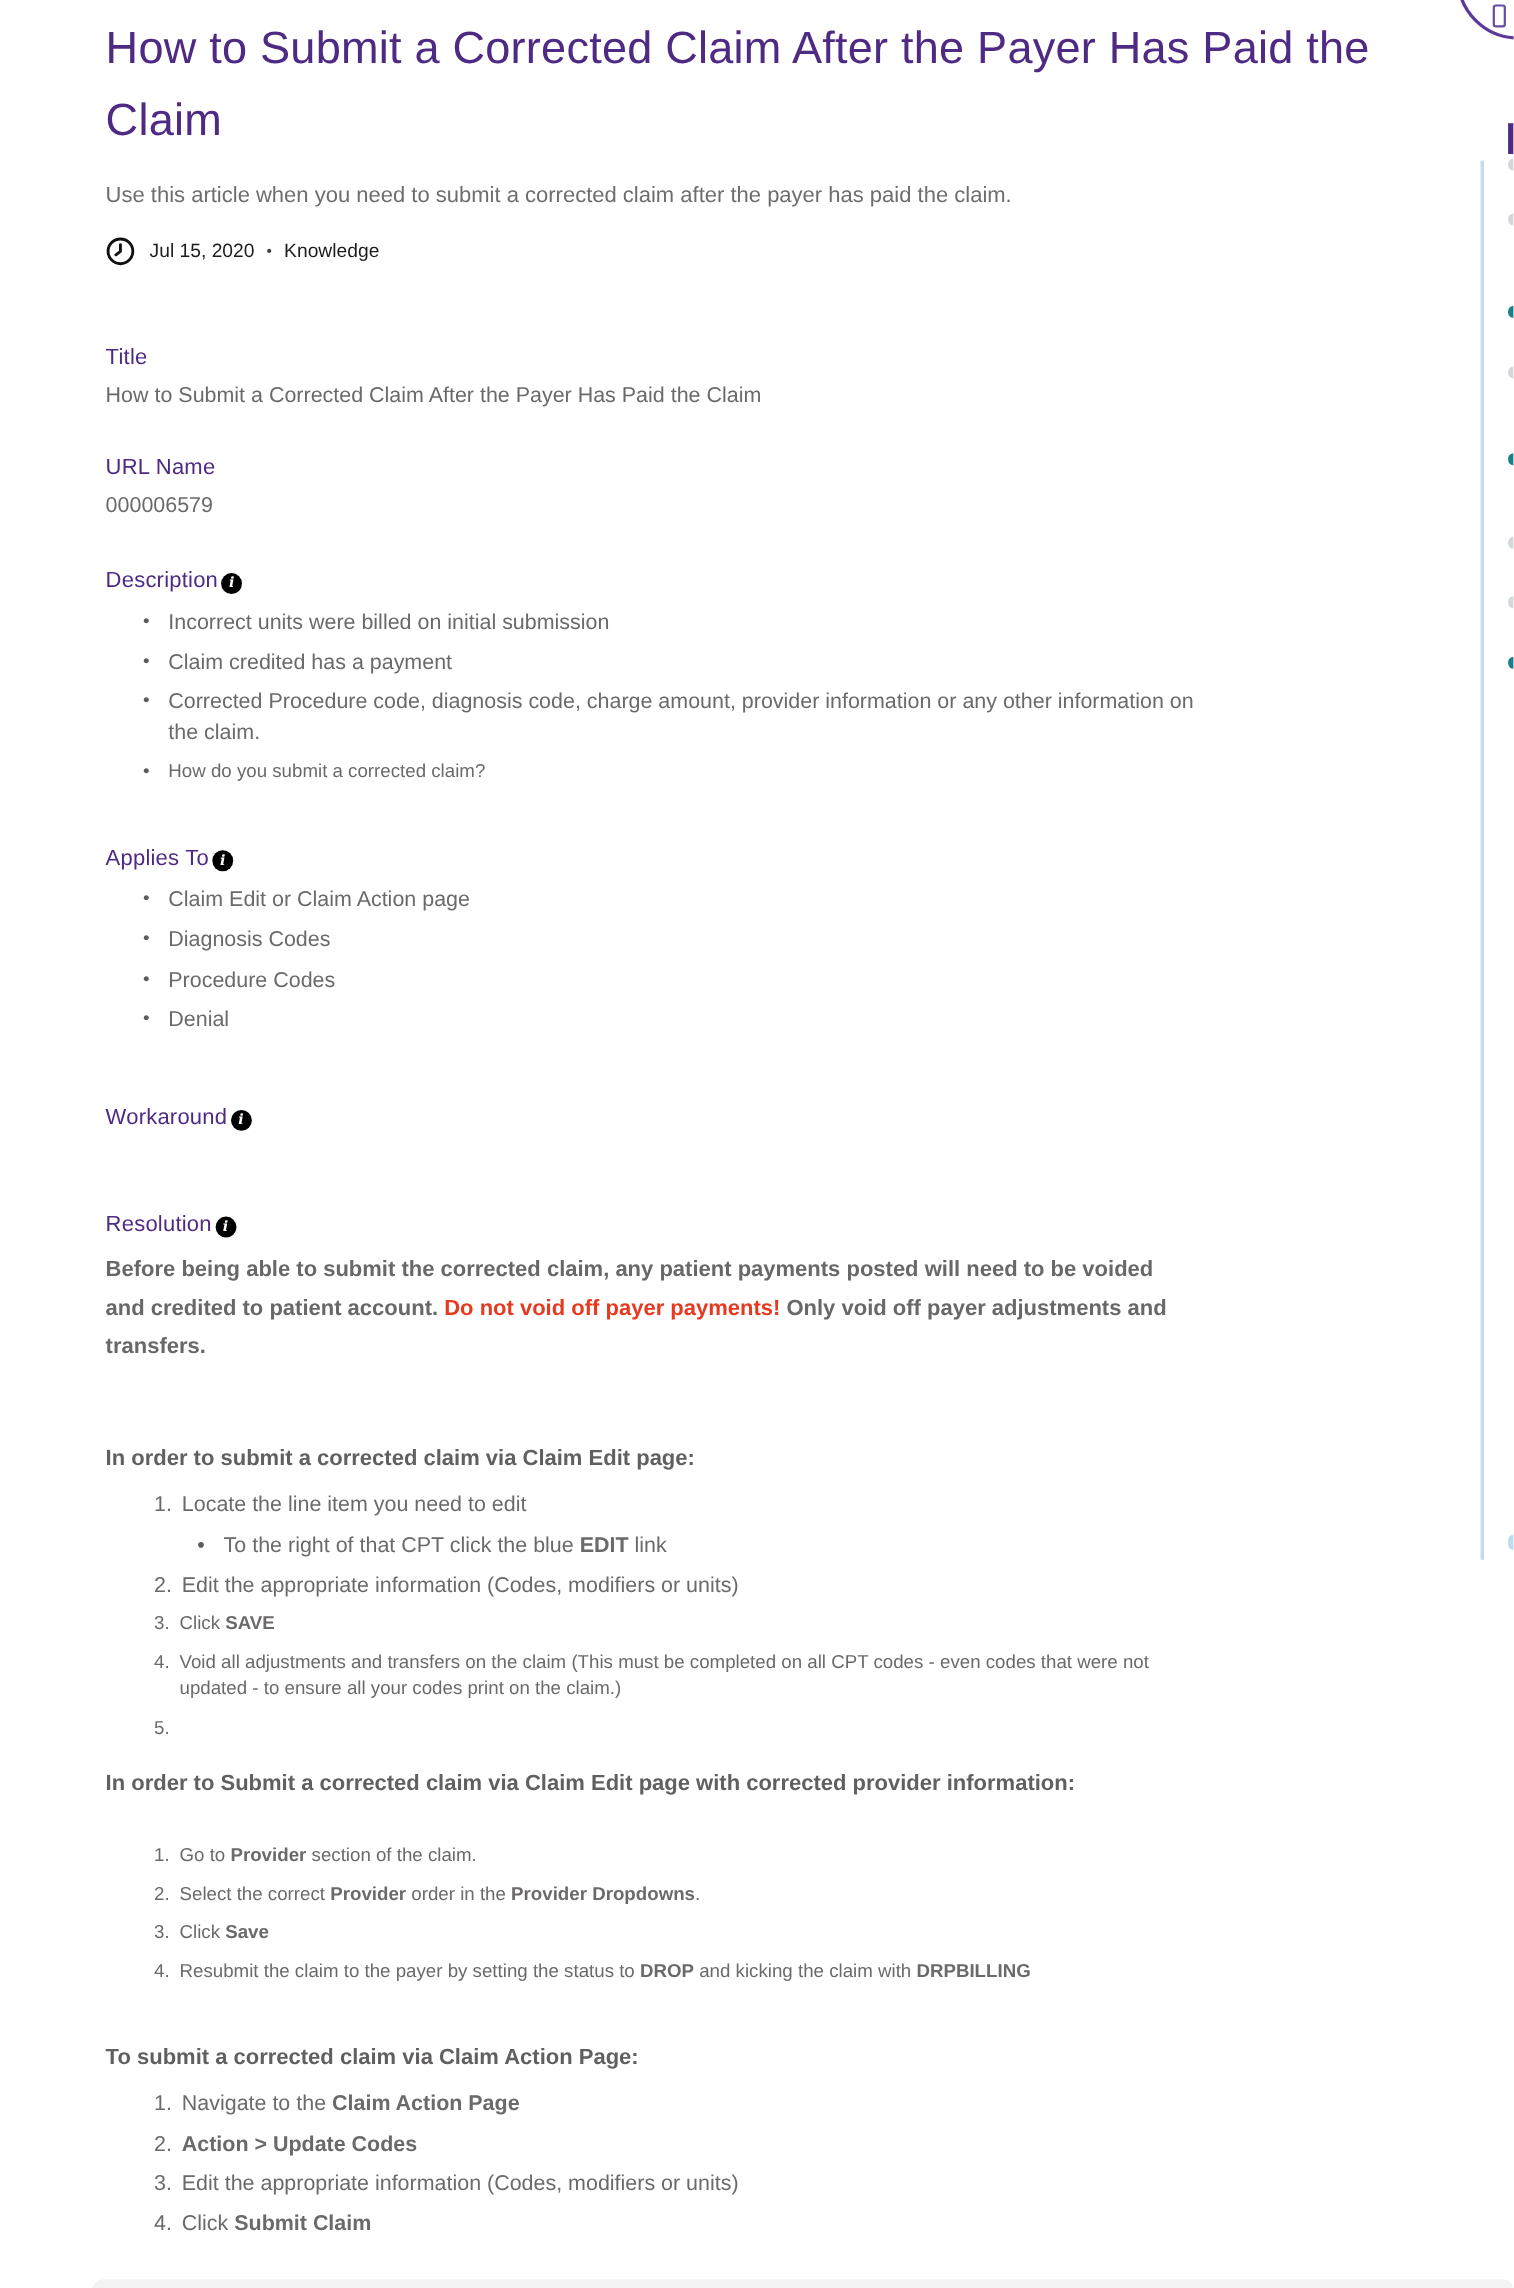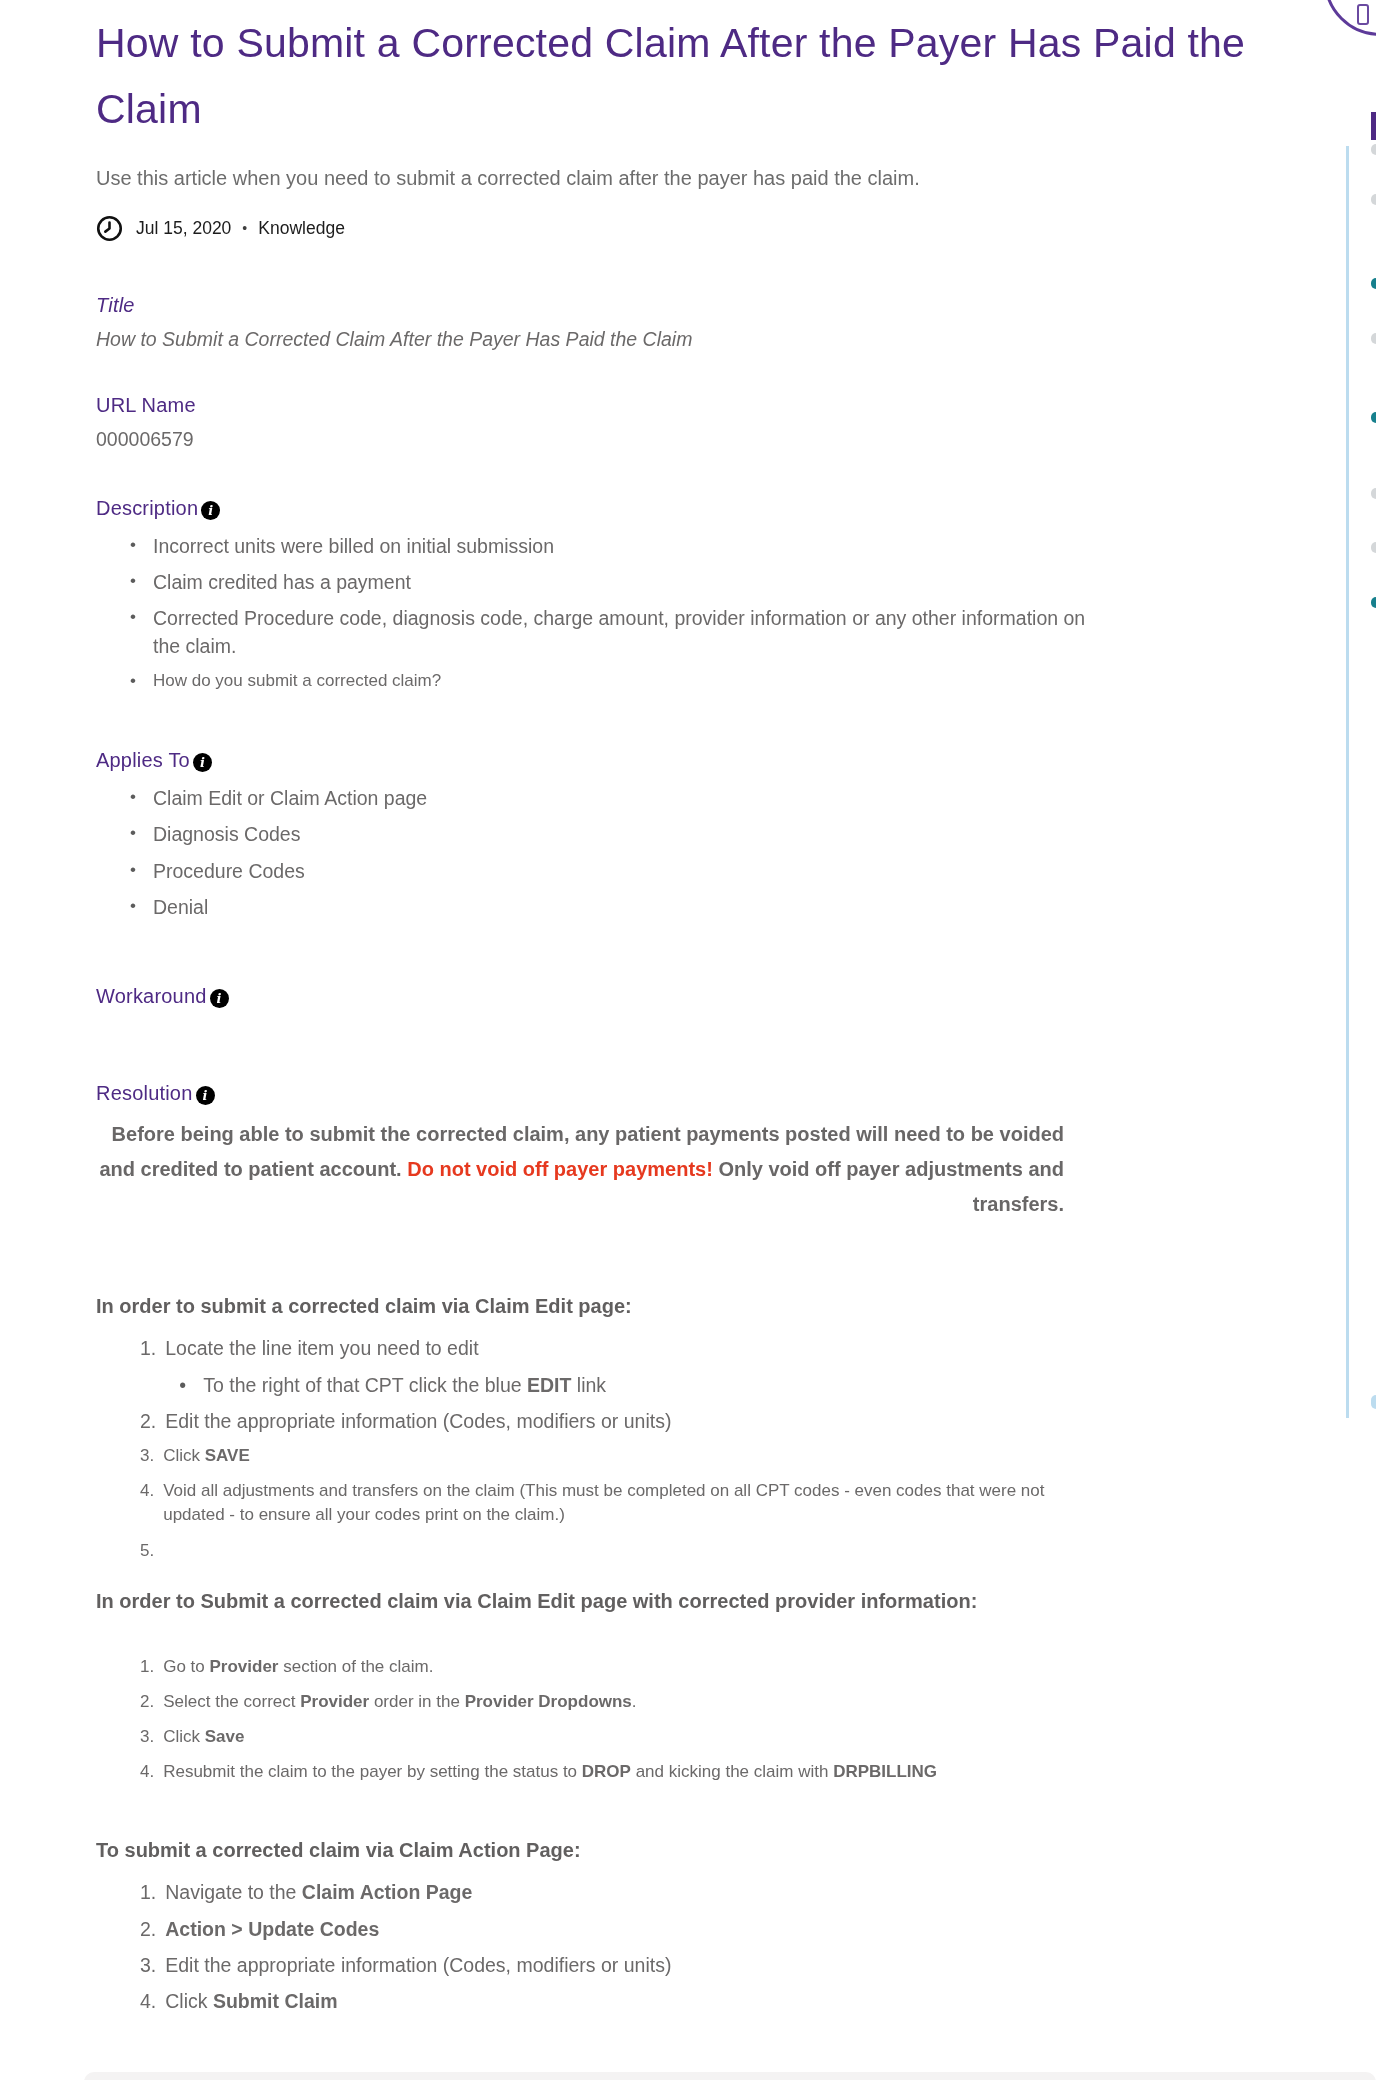--- a/index.html
+++ b/index.html
@@ -29,37 +29,37 @@
   .label-row { display:flex; align-items:flex-end; }
   .info-icon {
     display:inline-flex; align-items:center; justify-content:center;
     width:19px; height:19px; border-radius:50%;
     background:#000; color:#fff; margin-left:3px; margin-top:3px;
     font-family:"DejaVu Serif", serif; font-style:italic; font-weight:bold; font-size:13px;
     cursor:pointer; flex:0 0 auto;
   }
   .field-value { margin-top:11px; font-size:19.5px; color:#6b6969; }
 
-  #sec-title { margin-top:52px;font-style:italic; }
+  #sec-title { margin-top:72px; }
   #sec-url { margin-top:43px; }
   #sec-desc { margin-top:46px; }
   #sec-applies { margin-top:56px; }
   #sec-workaround { margin-top:64px; }
   #sec-resolution { margin-top:74px; }
 
   .bullet-list { margin-top:13px; }
   .li { display:flex; margin-bottom:9px; color:#6b6969; }
   .li.lg { font-size:19.5px; line-height:1.4; }
   .li.sm { font-size:17px;  line-height:1.42; margin-bottom:11px; }
   .bullet-list .li { margin-left:34px; }
   .bullet-list .marker { flex:0 0 auto; width:9px; margin-right:14px; font-size:17px; color:#5c5c5c; }
   .bullet-list .li-body { max-width:950px; }
 
   .rb-p { margin:12px 0 0 0; font-size:20px; line-height:1.75; color:#696767; max-width:968px; }
-  .rb-p.bold { font-weight:bold;text-align:right; }
+  .rb-p.bold { font-weight:bold; }
   .rb-h { margin:46px 0 0 0; font-size:20px; font-weight:bold; color:#615f5f; line-height:1.4; }
   .sp-xl { margin-top:70px; } .sp-lg { margin-top:52px; } .sp-md { margin-top:40px; } .sp-sm { margin-top:24px; }
   .rb-ol { margin-top:15px; }
   .rb-ol.gap { margin-top:40px; }
   .rb-ol .li { margin-left:44px; }
   .rb-ol .marker { flex:0 0 auto; margin-right:9px; }
   .rb-ol .li-body { max-width:920px; }
   .rb-ol .li.lg .li-body { max-width:960px; }
   .sub-list { margin-top:9px; }
   .sub-list .li { margin-left:14px; margin-bottom:0; margin-top:9px; }

